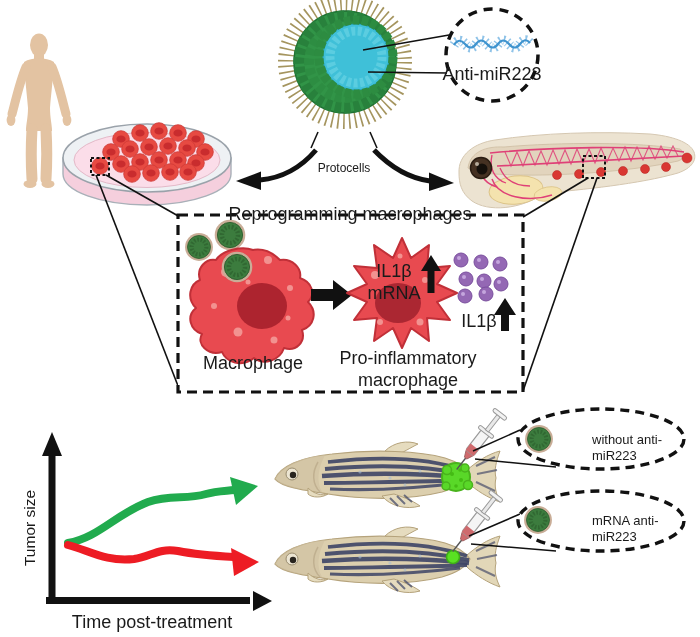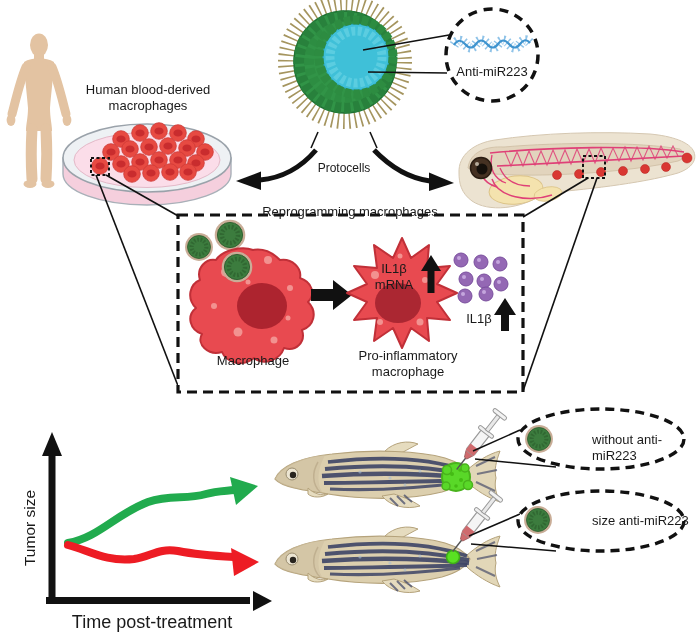--- a/index.html
+++ b/index.html
@@ -1,20 +1,20 @@
 <!DOCTYPE html>
 <html><head>
 <meta charset="utf-8">
 <style>
   html,body{margin:0;padding:0;background:#ffffff;}
   #stage{position:relative;width:700px;height:637px;background:#ffffff;overflow:hidden;
          font-family:"Liberation Sans",sans-serif;color:#1a1a1a;}
   #art{position:absolute;left:0;top:0;}
   .lbl{position:absolute;white-space:pre-line;text-align:center;line-height:1.22;
-       font-size:13px;color:#1a1a1a;transform:translateX(-50%);pointer-events:none;}
+       font-size:18px;color:#1a1a1a;transform:translateX(-50%);pointer-events:none;}
   .lbl.left{transform:none;text-align:left;margin-left:35px;}
   .lbl.rot{transform:translate(-50%,-50%) rotate(-90deg);}
 </style>
 </head>
 <body>
 
 <div id="stage">
 <svg id="art" width="700" height="637" viewBox="0 0 700 637">
   <defs>
     <g id="rc">
@@ -259,28 +259,26 @@
     <polygon points="42,456 62,456 52,432" fill="#111"></polygon>
     <line x1="46" y1="600.5" x2="250" y2="600.5" stroke="#111" stroke-width="7"></line>
     <polygon points="253,591 253,611 272,601" fill="#111"></polygon>
     <path d="M68,543 C98,538 116,514 148,502 C170,494 186,500 206,494 C216,491 226,491 234,490" fill="none" stroke="#21ab4e" stroke-width="8" stroke-linecap="round"></path>
     <polygon points="258,486 230,477 236,505" fill="#21ab4e"></polygon>
     <path d="M68,545 C90,551 106,562 134,559 C152,556 158,548 178,551 C198,555 216,556 234,557" fill="none" stroke="#ed1c24" stroke-width="8" stroke-linecap="round"></path>
     <polygon points="259,562 231,548 234,576" fill="#ed1c24"></polygon>
   </g>
 </svg>
 
-<div class="lbl" style="left:148px;top:82px;">Human blood-derived
-macrophages</div>
 <div class="lbl" style="left:492px;top:64px;">Anti-miR223</div>
 <div class="lbl" style="left:344px;top:135px;font-size:12px;margin-top:26px;">Protocells</div>
 <div class="lbl" style="left:350px;top:204px;">Reprogramming macrophages</div>
 <div class="lbl" style="left:394px;top:261px;">IL1β
 mRNA</div>
 <div class="lbl" style="left:253px;top:353px;">Macrophage</div>
 <div class="lbl" style="left:408px;top:348px;">Pro-inflammatory
 macrophage</div>
 <div class="lbl" style="left:479px;top:311px;">IL1β</div>
 <div class="lbl left" style="left:557px;top:432px;font-size:13px;">without anti-miR223</div>
-<div class="lbl left" style="left:557px;top:513px;font-size:13px;">size anti-miR223</div>
+<div class="lbl left" style="left:557px;top:513px;font-size:13px;">mRNA anti-miR223</div>
 <div class="lbl rot" style="left:30px;top:528px;font-size:15.5px;">Tumor size</div>
 <div class="lbl" style="left:152px;top:612px;font-size:18px;">Time post-treatment</div>
 </div>
 
 </body></html>

